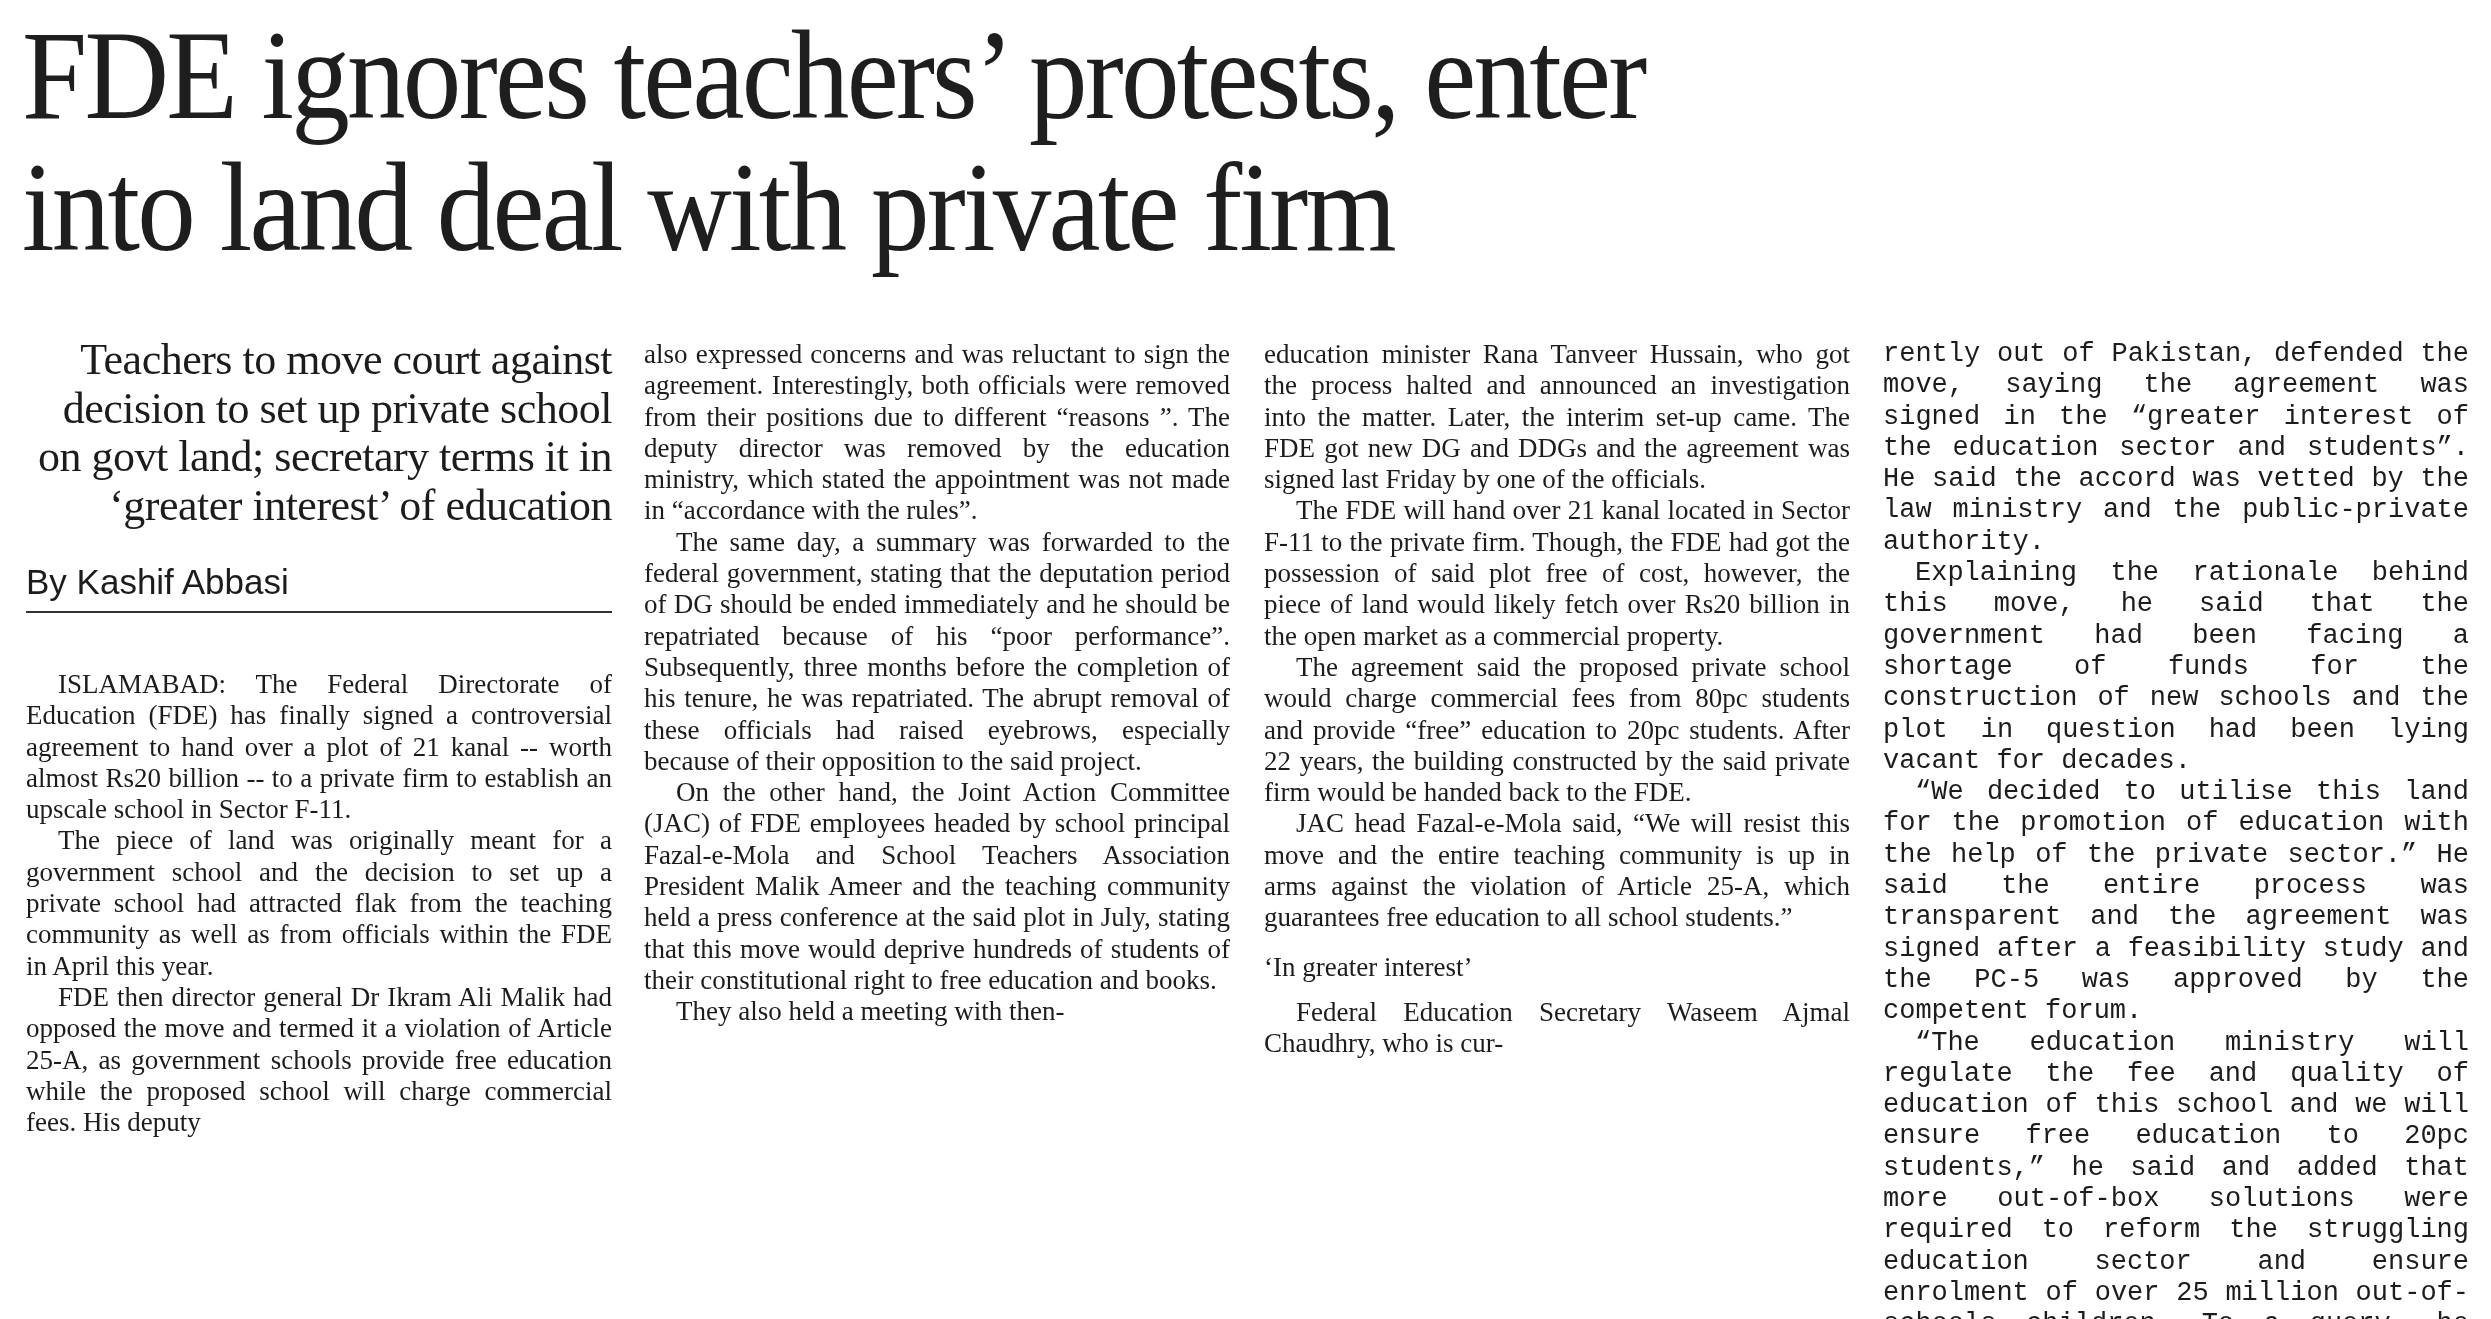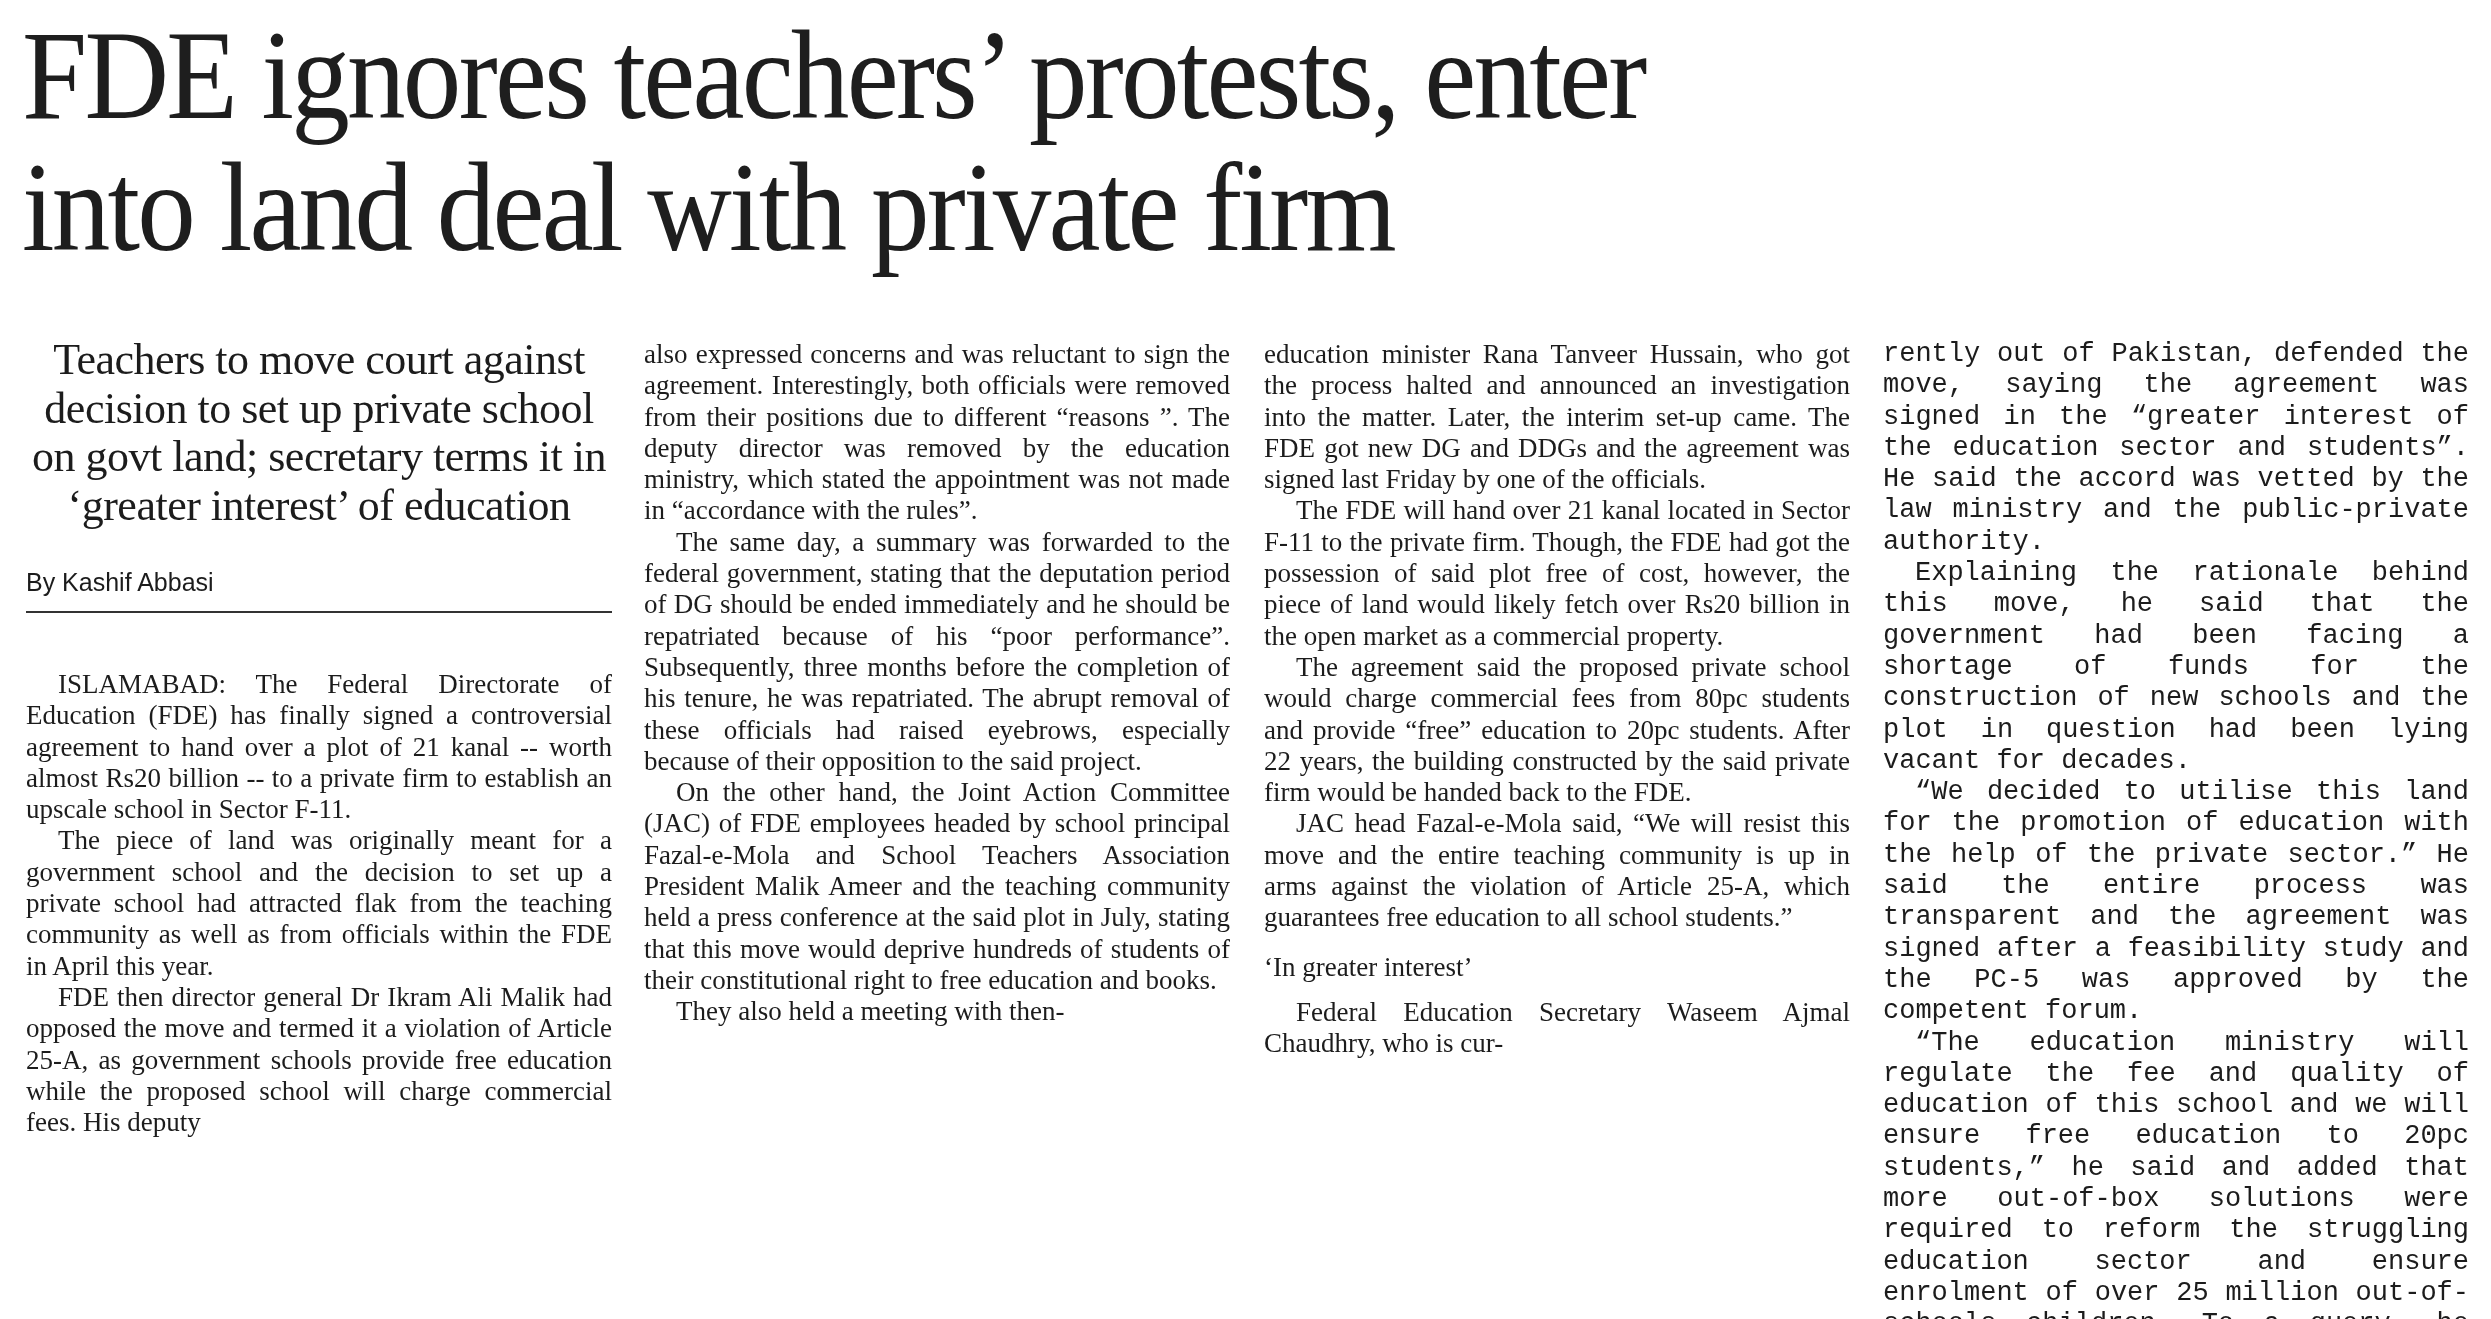--- a/index.html
+++ b/index.html
@@ -19,25 +19,25 @@
   .col {
     position: absolute; top: 338px; width: 586px;
     font-size: 27px; line-height: 31.3px; text-align: justify;
     hyphens: manual;
   }
   #c1 { left: 26px; }
   #c2 { left: 644px; top: 339px; }
   #c3 { left: 1264px; top: 339px; }
   #c4 { left: 1883px; top: 339px; font-family: Liberation Mono, monospace; }
   .deck {
-    font-size: 44px; line-height: 48.5px; margin: -2px 0 0 0; text-align: center;
+    font-size: 44px; line-height: 48.5px; margin: -2px 0 0 0; text-align: right;
     letter-spacing: -0.5px; color: #1c1c1c;
   }
   .byline {
-    font-family: "Liberation Sans", sans-serif; font-size: 25px;
+    font-family: "Liberation Sans", sans-serif; font-size: 35px;
     margin-top: 35px; padding-bottom: 12px; border-bottom: 2px solid #333;
     text-align: left; line-height: 34px;
   }
   .p { margin: 0; text-indent: 32px; }
   .p.first { margin-top: 56px; }
   .p.noindent { text-indent: 0; }
   .subhead { font-weight: normal; margin: 18px 0 14px 0; text-indent: 0; text-align: left; font-size: 27px; }
 </style>
 </head>
 <body>

